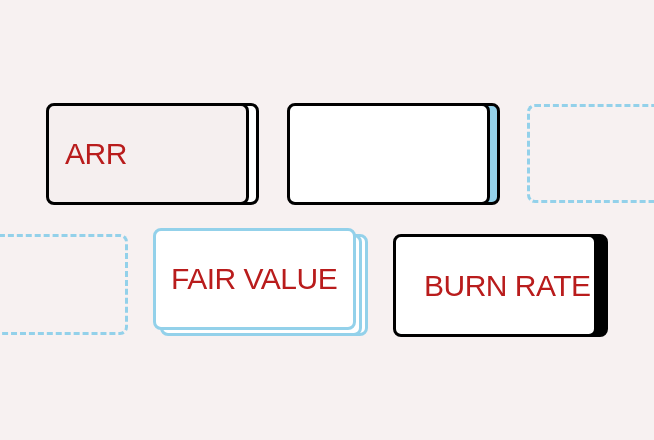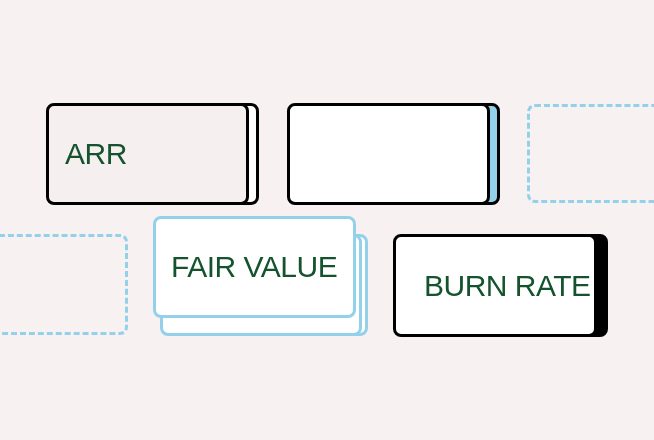--- a/index.html
+++ b/index.html
@@ -11,21 +11,21 @@
       font-family: "Liberation Sans", "DejaVu Sans", sans-serif;
     }
     .card {
       position: absolute;
       box-sizing: border-box;
       border-radius: 8px;
       display: flex; align-items: center;
     }
     .label {
       font-size: 30px;
-      color: #14532d;
+      color: #b91c1c;
       letter-spacing: -0.5px;
       font-weight: 400;
       white-space: nowrap;
     }
     .stack { position: absolute; box-sizing: border-box; border-radius: 8px; }
 
     
     #c1-back { left: 54px; top: 103px; width: 205px; height: 102px; background: #ffffff; border: 3px solid #000; }
     #c1 { left: 46px; top: 103px; width: 203px; height: 102px; background: #f5efef; border: 3px solid #000; padding-left: 16px; }
 
@@ -33,21 +33,21 @@
     #c2-back { left: 296px; top: 103px; width: 204px; height: 102px; background: #93d1ea; border: 3px solid #000; }
     #c2 { left: 287px; top: 103px; width: 203px; height: 102px; background: #ffffff; border: 3px solid #000; }
 
     
     #d1 { left: 527px; top: 104px; width: 140px; height: 99px; border: 3px dashed #93d1ea; border-right: none; border-radius: 8px 0 0 8px; }
     #d2 { left: -10px; top: 234px; width: 138px; height: 101px; border: 3px dashed #93d1ea; border-left: none; border-radius: 0 8px 8px 0; }
 
     
     #c3-b2 { left: 166px; top: 234px; width: 202px; height: 102px; background: #fff; border: 3px solid #93d1ea; }
     #c3-b1 { left: 160px; top: 234px; width: 202px; height: 102px; background: #fff; border: 3px solid #93d1ea; }
-    #c3 { left: 153px; top: 216px; width: 203px; height: 102px; background: #fff; border: 3px solid #93d1ea; padding-left: 15px; }
+    #c3 { left: 153px; top: 228px; width: 203px; height: 102px; background: #fff; border: 3px solid #93d1ea; padding-left: 15px; }
 
     
     #c4-back { left: 402px; top: 234px; width: 206px; height: 103px; background: #000; border: 3px solid #000; }
     #c4 { left: 393px; top: 234px; width: 204px; height: 103px; background: #ffffff; border: 3px solid #000; padding-left: 28px; }
   </style>
 </head>
 <body>
 
 <div class="stack" id="c1-back"></div>
 <div class="card" id="c1">

